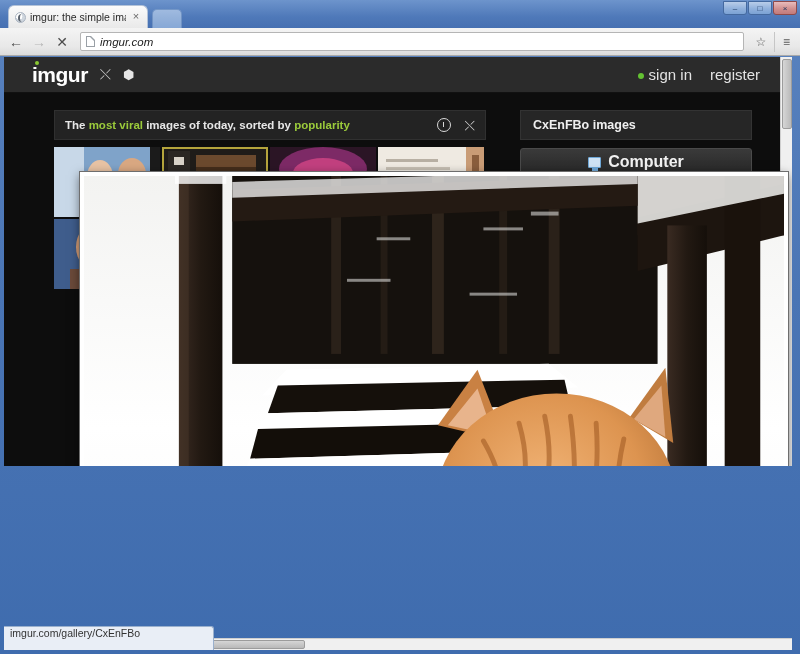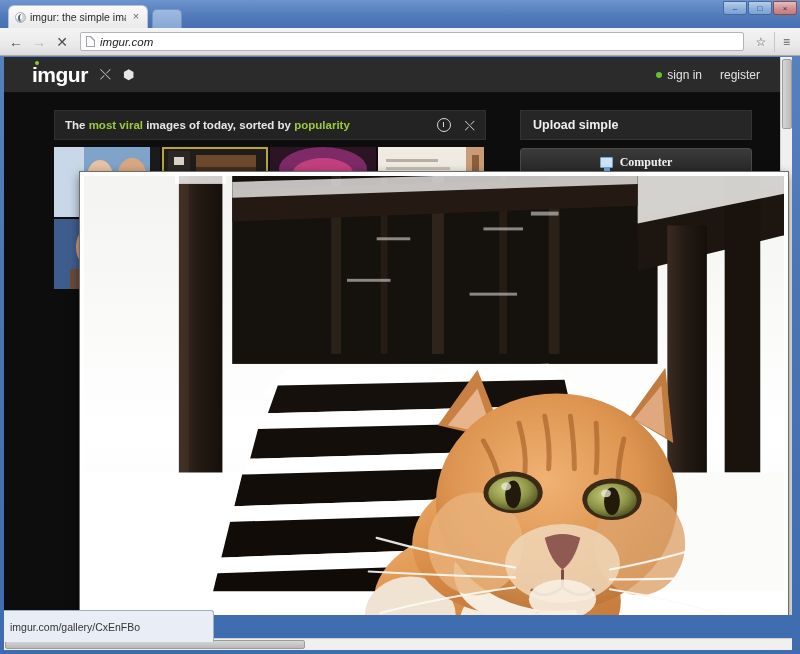--- a/index.html
+++ b/index.html
@@ -103,21 +103,21 @@
     border-left:4px solid transparent; border-top:4px solid #ffffff;
     filter: drop-shadow(-1px 1px 0 #9aa0a6);
   }
   #omnibox-url { font-size: 11.5px; color: #222; font-style: italic; }
   .toolbar-icon { width: 20px; height: 20px; display:flex; align-items:center;
     justify-content:center; font-size:12px; color:#5a5a5a; cursor:pointer;}
   #menu-icon { border-left: 1px solid #c6c6c6; padding-left: 4px; }
 
   
   #viewport {
-    position: absolute; left: 4px; top: 57px; width: 788px; height: 558px;
+    position: absolute; left: 4px; top: 57px; width: 788px; height: 409px;
     background: #0d0d0d; overflow: hidden;
   }
 
   
   #imgur-header {
     position: absolute; left: 0; top: 0; width: 776px; height: 36px;
     background: #2b2b2b;
     border-bottom: 1px solid #111;
     display: flex; align-items: center;
   }
@@ -128,21 +128,21 @@
   #imgur-logo-dot{
     position:absolute; left:3px; top:-2px; width:4px; height:4px;
     border-radius:50%; background:#8ac832;
   }
   #header-icon-shuffle { margin-left: 12px; color:#cfcfcf; font-size:14px; }
   #header-icon-upload  { margin-left: 12px; color:#e6e6e6; font-size:13px; }
   #header-right {
     margin-left: auto; margin-right: 20px;
     display:flex; align-items:center; gap: 18px;
   }
-  .hdr-link { font-size: 12px; color: #e3e3e3; cursor:pointer; }
+  .hdr-link { font-size: 15px; color: #e3e3e3; cursor:pointer; }
   #signin-dot {
     display:inline-block; width:6px; height:6px; border-radius:50%;
     background:#63c132; margin-right:5px; vertical-align: middle;
   }
 
   
   #gallery-col {
     position: absolute; left: 50px; top: 53px; width: 432px; height: 525px;
   }
   #viral-bar {
@@ -179,21 +179,21 @@
     height: 30px; background: #262626; border: 1px solid #333;
     display:flex; align-items:center; padding: 0 12px;
     font-size: 12.5px; color:#efefef; font-weight: bold;
   }
   #upload-buttons { margin-top: 8px; display:flex; gap: 10px; }
   .upload-btn {
     flex: 1 1 0; height: 28px;
     background: linear-gradient(to bottom,#3a3a3a 0%,#262626 100%);
     border: 1px solid #4a4a4a; border-radius: 3px;
     display:flex; align-items:center; justify-content:center; gap:7px;
-    font-size: 12px; font-weight:bold; color: #f2f2f2; cursor:pointer;font-family:Liberation Serif, serif;
+    font-size: 16px; font-weight:bold; color: #f2f2f2; cursor:pointer;
   }
   #icon-computer {
     width:13px; height:11px; background:#cfe3f5; border:1.5px solid #6fa8d8;
     border-radius:1px; position:relative;
   }
   #icon-computer::after{
     content:""; position:absolute; left:3px; bottom:-4px; width:6px; height:3px;
     background:#6fa8d8;
   }
   #icon-web {
@@ -216,26 +216,26 @@
   #lightbox {
     position: absolute; left: 76px; top: 115px; width: 708px; height: 463px;
     border: 4px solid #ffffff;
     box-shadow: 0 0 0 1px #6e6e6e, 0 3px 10px rgba(0,0,0,.55);
     overflow: hidden; background: #ffffff;
   }
   #lightbox-img { position:absolute; inset:0; }
 
   
   #status-bar {
-    position: absolute; left: 4px; bottom: 12px;
-    height: 32px; min-width: 210px;
+    position: absolute; left: 4px; bottom: 4px;
+    height: 24px; min-width: 210px;
     background: #e9eef6;
     border: 1px solid #9ab0cd; border-left:none; border-bottom:none;
     border-radius: 0 3px 0 0;
-    display:flex; align-items:center; padding: 0 6px;
+    display:flex; padding: 0 6px;
     font-size: 10.5px; color: #333; overflow:hidden; white-space:nowrap;
   }
 
   
   #hscroll {
     position:absolute; left:4px; bottom:4px; width:788px; height:12px;
     background:#f0f0f0; border-top:1px solid #cfcfcf;
   }
   #hscroll-thumb{
     position:absolute; left:1px; top:1px; width:300px; height:9px;
@@ -387,21 +387,21 @@
             <ellipse cx="44" cy="24" rx="18" ry="20" fill="#3a2a22"></ellipse>
             <ellipse cx="44" cy="30" rx="11" ry="13" fill="#e9c09a"></ellipse>
             <rect x="22" y="48" width="46" height="22" fill="#f2efe9"></rect>
             <rect x="66" y="44" width="14" height="26" fill="#8e3b4e"></rect>
           </svg>
         </div>
       </div>
     </div>
 
     <div id="upload-col">
-      <div id="upload-head">Upload simple</div>
+      <div id="upload-head">CxEnFBo images</div>
       <div id="upload-buttons">
         <div class="upload-btn">
           <span id="icon-computer"></span>
           <span>Computer</span>
         </div>
       </div>
     </div>
 
     <div id="page-scrollbar">
       <div id="page-scrollbar-thumb"></div>

